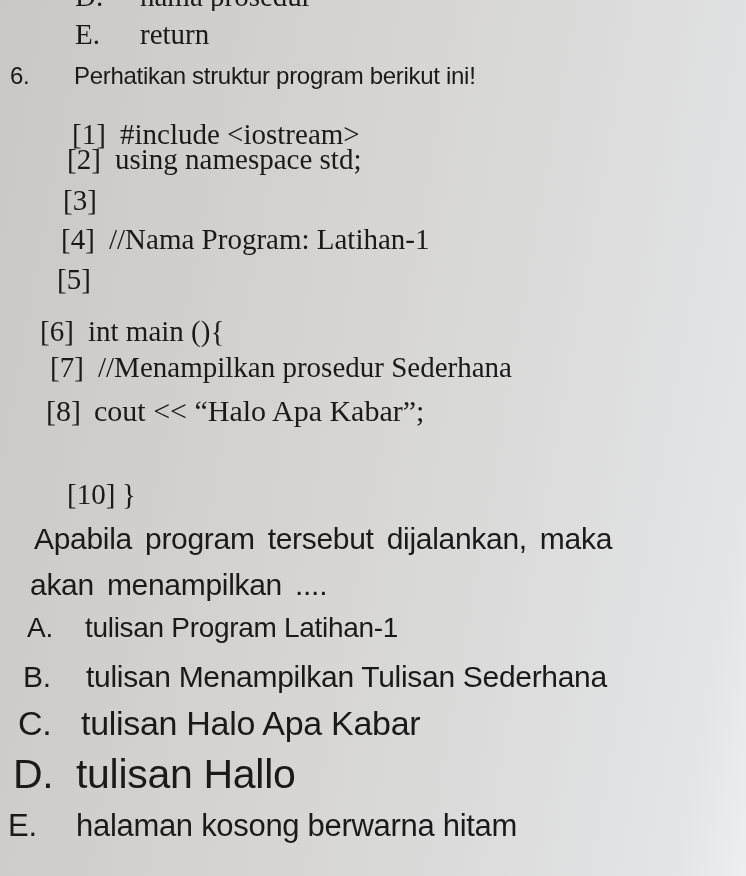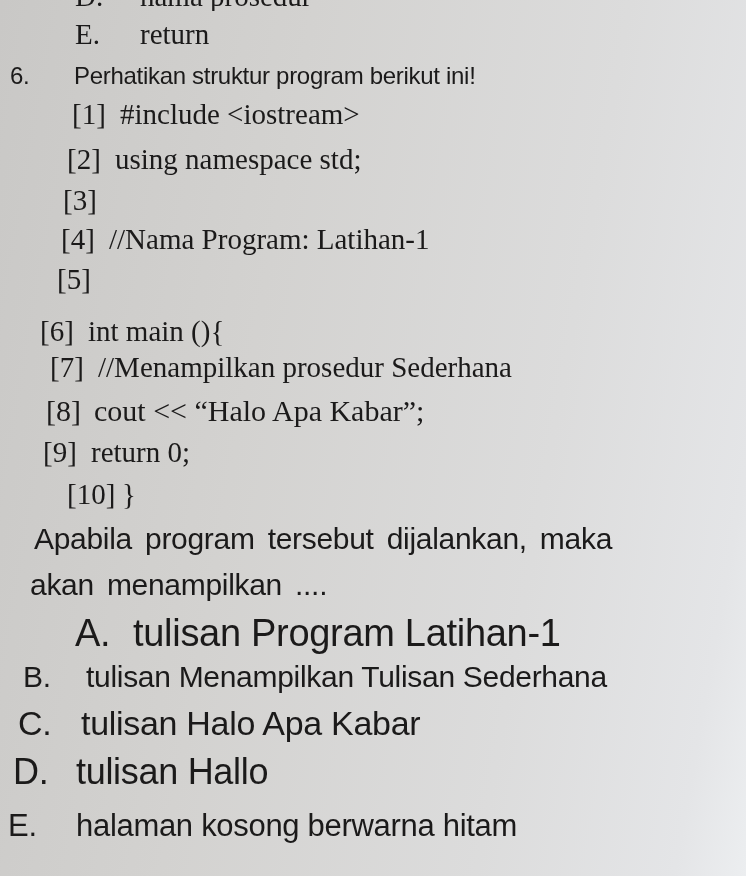--- a/index.html
+++ b/index.html
@@ -67,21 +67,21 @@
   </div>
 
   <div class="line serif prev-e">
     <span class="label">E.</span><span>return</span>
   </div>
 
   <div class="line sans q-num" style="font-size:24px;">
     <span class="label">6.</span><span>Perhatikan struktur program berikut ini!</span>
   </div>
 
-  <div class="line serif code" style="top:100px; left:72px;">
+  <div class="line serif code" style="top:120px; left:72px;">
     <span class="label">[1]</span><span>#include &lt;iostream&gt;</span>
   </div>
   <div class="line serif code" style="top:145px; left:67px;">
     <span class="label">[2]</span><span>using namespace std;</span>
   </div>
   <div class="line serif code" style="top:186px; left:63px;">
     <span class="label">[3]</span><span></span>
   </div>
   <div class="line serif code" style="top:225px; left:61px;">
     <span class="label">[4]</span><span>//Nama Program: Latihan-1</span>
@@ -91,39 +91,36 @@
   </div>
   <div class="line serif code" style="top:309px; left:40px;margin-top:8px;">
     <span class="label">[6]</span><span>int main (){</span>
   </div>
   <div class="line serif code" style="top:353px; left:50px;">
     <span class="label">[7]</span><span>//Menampilkan prosedur Sederhana</span>
   </div>
   <div class="line serif code" style="top:396px; left:46px; font-size:30px;">
     <span class="label">[8]</span><span>cout &lt;&lt; “Halo Apa Kabar”;</span>
   </div>
-  <div class="line serif code" style="top:438px; left:43px;">
-    <span class="label">[9]</span><span>return 0;</span>
-  </div>
   <div class="line serif code10" style="top:480px; left:31px;margin-left:36px;">
     <span class="label">[10]</span><span>}</span>
   </div>
 
   <div class="line sans para" style="top:524px; left:34px;">Apabila program tersebut dijalankan, maka</div>
   <div class="line sans para" style="top:570px; left:30px;">akan menampilkan ....</div>
 
-  <div class="line sans opt" style="top:614px; left:27px; font-size:38px;margin-left:48px;">
+  <div class="line sans opt" style="top:614px; left:27px; font-size:28px;">
     <span class="label">A.</span><span>tulisan Program Latihan-1</span>
   </div>
   <div class="line sans opt" style="top:662px; left:23px; font-size:30px;">
     <span class="label" style="width:63px;">B.</span><span>tulisan Menampilkan Tulisan Sederhana</span>
   </div>
   <div class="line sans opt" style="top:706px; left:18px; font-size:34px;">
     <span class="label" style="width:63px;">C.</span><span>tulisan Halo Apa Kabar</span>
   </div>
-  <div class="line sans opt" style="top:754px; left:13px; font-size:36px;">
+  <div class="line sans opt" style="top:754px; left:13px; font-size:41px;">
     <span class="label" style="width:63px;">D.</span><span>tulisan Hallo</span>
   </div>
   <div class="line sans opt" style="top:810px; left:8px; font-size:31px;">
     <span class="label" style="width:68px;">E.</span><span>halaman kosong berwarna hitam</span>
   </div>
 
 </div>
 
 </body></html>

